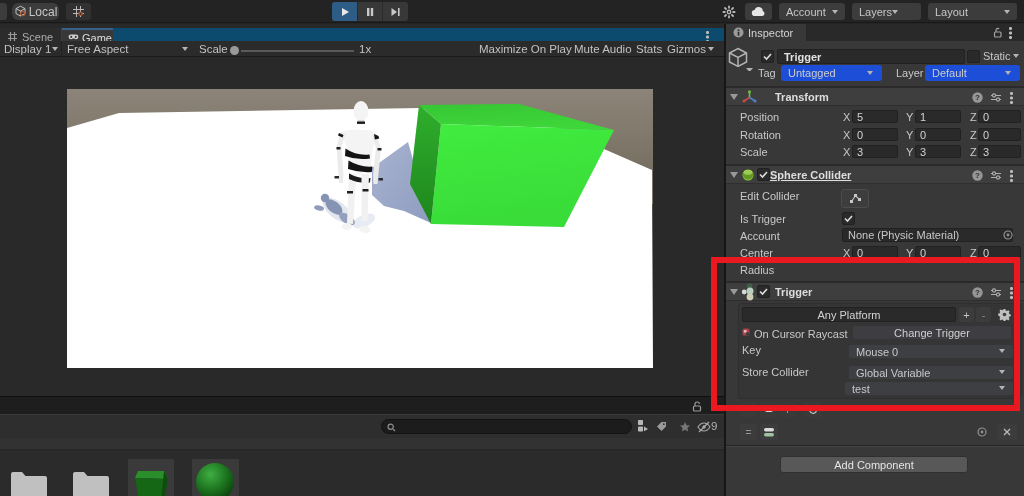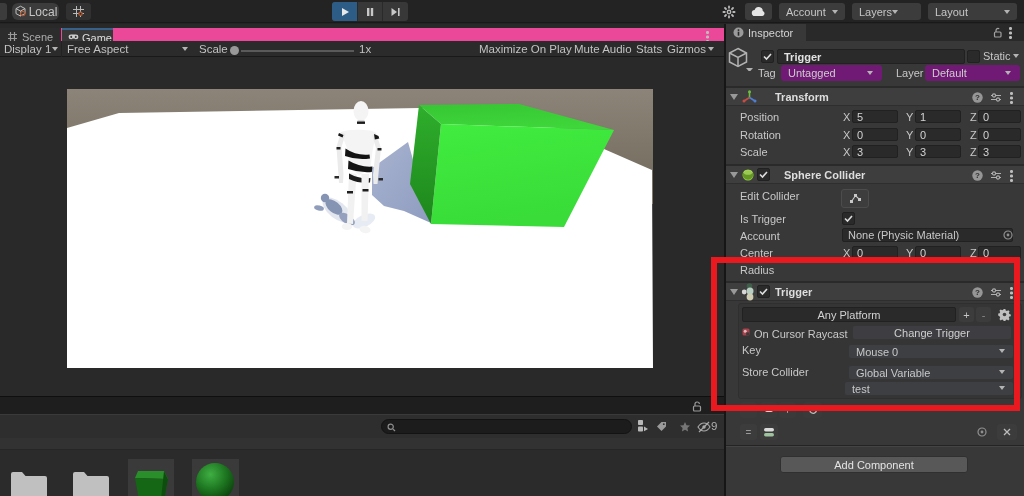--- a/index.html
+++ b/index.html
@@ -1,21 +1,21 @@
 <!DOCTYPE html>
 <html><head>
 <meta charset="utf-8">
 <style>
 * { margin:0; padding:0; box-sizing:border-box; }
 html,body { width:1024px; height:496px; overflow:hidden; background:#242424; }
 body { font-family:"Liberation Sans", sans-serif; font-size:11px; color:#c8c8c8; position:relative; }
 .abs { position:absolute; }
 .btn { background:#3c3c3c; border-radius:3px; color:#c6c6c6; display:flex; align-items:center; justify-content:center; }
 .fld { background:#2a2a2a; border:1px solid #212121; border-radius:2px; color:#d2d2d2; }
-.dd  { background:#701a75; border-radius:3px; color:#cccccc; }
+.dd  { background:#1d4ed8; border-radius:3px; color:#cccccc; }
 .caret { width:0; height:0; border-left:3.5px solid transparent; border-right:3.5px solid transparent; border-top:4.5px solid #b4b4b4; display:inline-block; }
 .kebab { width:2.5px; height:2.5px; background:#bdbdbd; border-radius:50%; box-shadow:0 4.5px 0 #bdbdbd, 0 9px 0 #bdbdbd; }
 .fold { width:0; height:0; border-left:4.5px solid transparent; border-right:4.5px solid transparent; border-top:6px solid #999; display:inline-block; }
 </style>
 </head>
 <body>
 
 <div class="abs" style="left:0;top:0;width:1024px;height:23px;background:#232323;border-bottom:1px solid #191919;">
 
   <div class="abs btn" style="left:-8px;top:3px;width:15px;height:17px;"></div>
@@ -79,21 +79,21 @@
       <span class="caret"></span>
   </div>
   <div class="abs btn" style="left:928px;top:3px;width:89px;height:17px;justify-content:space-between;padding:0 7px;">
     <span>Layout</span>
       <span class="caret"></span>
   </div>
 </div>
 
 <div class="abs" style="left:0;top:24px;width:725px;height:472px;background:#292929;">
 
-  <div class="abs" style="left:0;top:4px;width:725px;height:17px;background:#ec4899;">
+  <div class="abs" style="left:0;top:4px;width:725px;height:17px;background:#0c4a6e;">
     <div class="abs" style="left:0;top:0;width:61px;height:17px;background:#2c2c2c;display:flex;align-items:center;padding-left:7px;color:#adadad;">
       <svg width="11" height="11" viewBox="0 0 11 11" style="margin-right:4px">
           <path d="M1 3.5h9M1 7.5h9M3.5 1v9M7.5 1v9" stroke="#9a9a9a" stroke-width="1.2"></path>
         </svg>
       Scene
     </div>
     <div class="abs" style="left:62px;top:0;width:51px;height:17px;background:#383838;border-top:2px solid #38618a;display:flex;align-items:center;padding-left:6px;color:#dedede;">
       <svg width="11" height="7" viewBox="0 0 13 9" style="margin-right:3px">
           <path d="M3.4 0.5h6.2a3.2 3.2 0 0 1 0 6.4c-1 0-1.6-.5-2-1.1H5.4c-.4.6-1 1.1-2 1.1a3.2 3.2 0 0 1 0-6.4z" fill="#cfcfcf"></path>
           <circle cx="3.6" cy="3.7" r="1.3" fill="#383838"></circle>
@@ -341,21 +341,21 @@
   <div class="abs" style="left:0;top:142px;width:298px;height:18px;background:#3e3e3e;border-bottom:1px solid #2e2e2e;">
     <span class="fold abs" style="left:4px;top:6px;"></span>
     <svg class="abs" style="left:16px;top:3px;" width="12" height="12" viewBox="0 0 12 12">
         <circle cx="6" cy="6" r="5.5" fill="#9ad43e"></circle>
         <path d="M0.5 5.2 A 5.5 5.5 0 0 0 11.5 5.2 L 11.5 6.8 A 5.5 5.5 0 0 0 0.5 6.8 Z" fill="#5a8c22" opacity="0.85"></path>
         <ellipse cx="6" cy="3.4" rx="4.2" ry="2.4" fill="#c0ec72" opacity="0.6"></ellipse>
       </svg>
     <div class="abs fld" style="left:31px;top:2px;width:13px;height:13px;"><svg width="11" height="11" viewBox="0 0 11 11">
           <path d="M2 5.5l2.5 2.5L9 3" fill="none" stroke="#dcdcdc" stroke-width="1.6"></path>
         </svg></div>
-    <b class="abs" style="left:58px;top:3px;color:#dedede;">Sphere Collider</b>
+    <b class="abs" style="left:44px;top:3px;color:#dedede;text-decoration:underline;">Sphere Collider</b>
     <svg class="abs" style="left:246px;top:4px;" width="11" height="11" viewBox="0 0 11 11">
         <circle cx="5.5" cy="5.5" r="5.2" fill="#969696"></circle>
         <text x="5.5" y="8.2" font-size="8" font-weight="bold" text-anchor="middle" fill="#2e2e2e">?</text>
       </svg>
     <svg class="abs" style="left:264px;top:4px;" width="12" height="11" viewBox="0 0 12 11">
         <path d="M1 3.5h10M1 7.5h10" stroke="#b0b0b0" stroke-width="1.2"></path>
         <circle cx="4" cy="3.5" r="1.6" fill="#3e3e3e" stroke="#b0b0b0" stroke-width="1.1"></circle>
         <circle cx="8" cy="7.5" r="1.6" fill="#3e3e3e" stroke="#b0b0b0" stroke-width="1.1"></circle>
       </svg>
     <div class="abs kebab" style="left:284px;top:4px;"></div>

